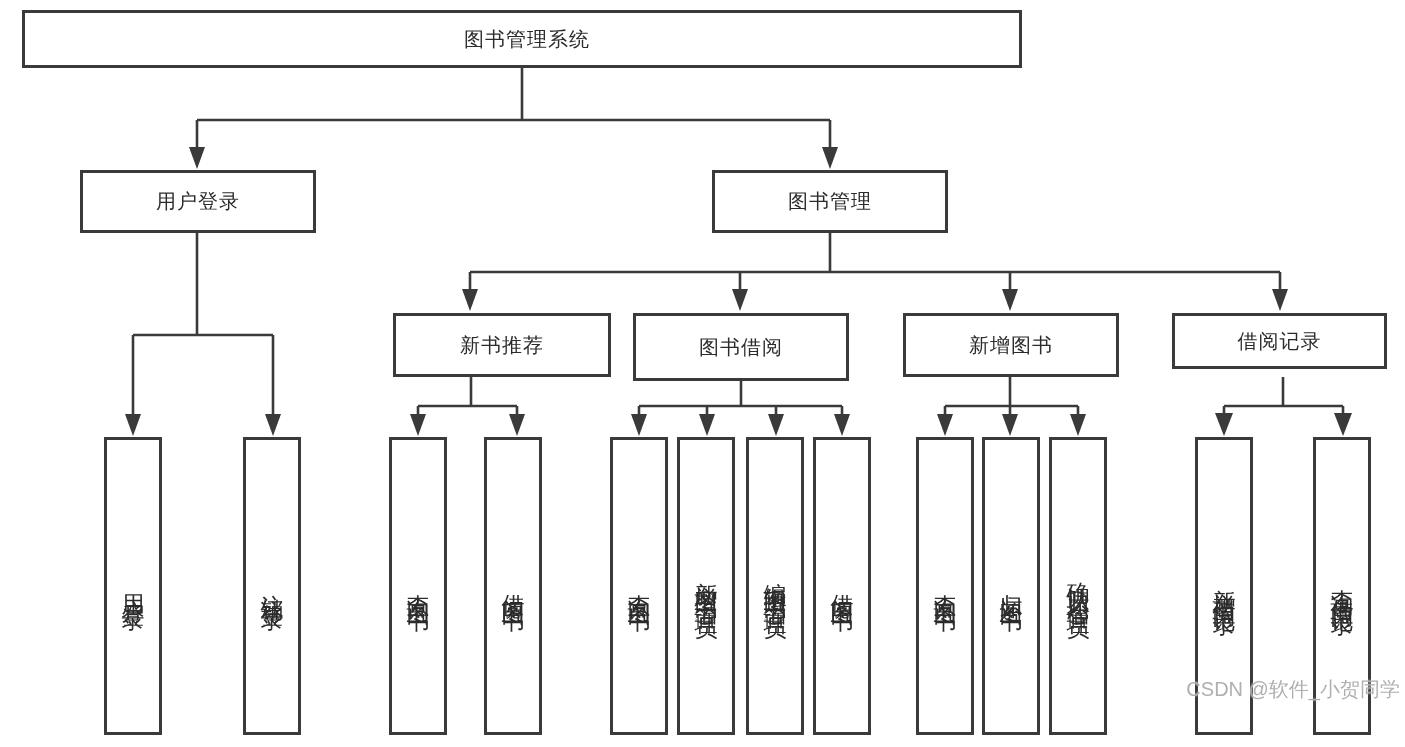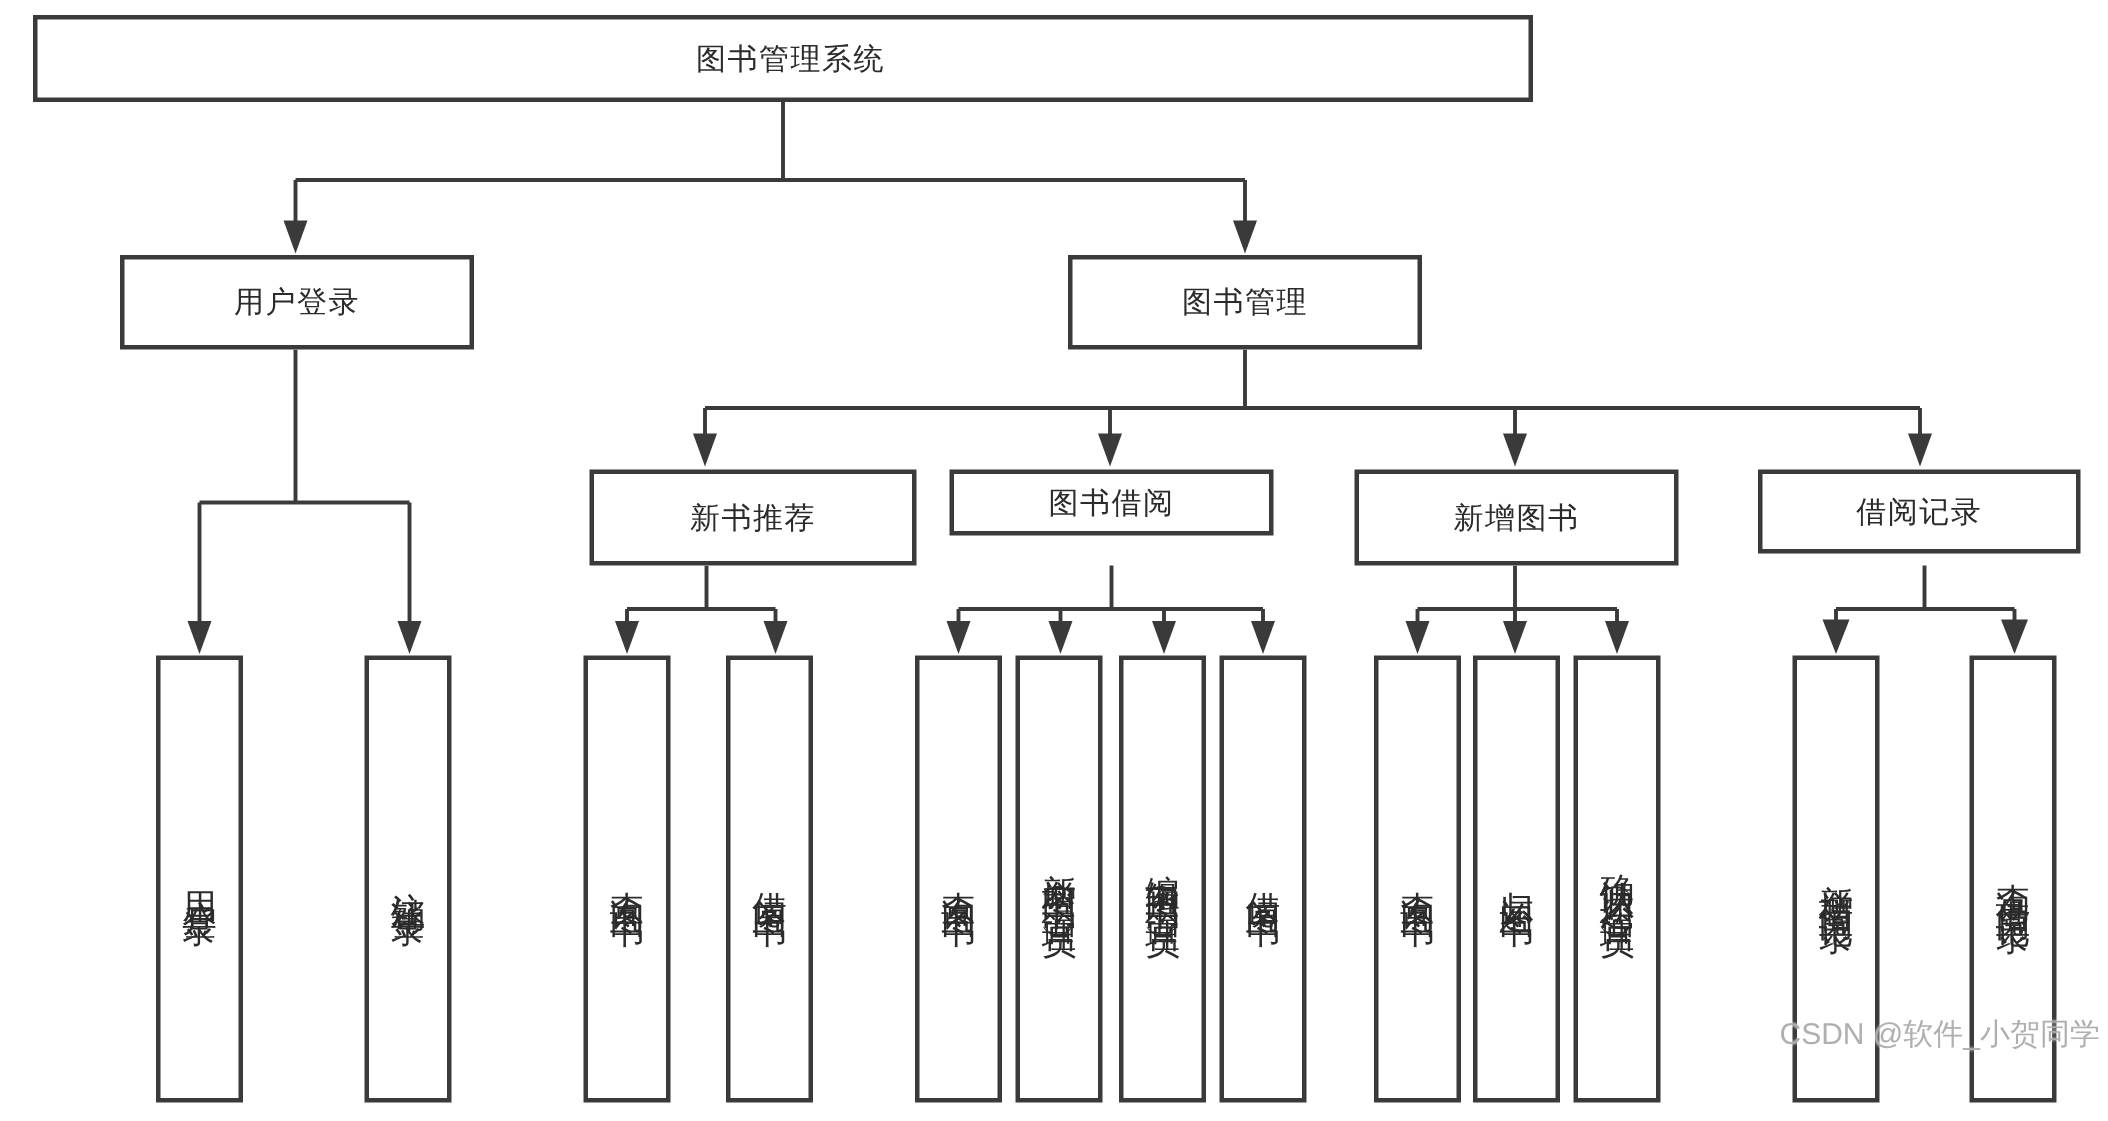--- a/index.html
+++ b/index.html
@@ -27,21 +27,21 @@
     font-size:23px;
     letter-spacing:5px;
     line-height:1;
     display:block;
   }
   
   .n-root{left:22px;top:10px;width:1000px;height:58px;padding-left:10px;}
   .n-userlogin{left:80px;top:170px;width:236px;height:63px;}
   .n-bookmgmt{left:712px;top:170px;width:236px;height:63px;}
   .n-newbook{left:369px;top:313px;width:218px;height:64px;margin-left:24px;}
-  .n-bookborrow{left:633px;top:313px;width:216px;height:44px;}
+  .n-bookborrow{left:633px;top:313px;width:216px;height:68px;}
   .n-currentborrow{left:903px;top:313px;width:216px;height:64px;}
   .n-borrowrecords{left:1172px;top:313px;width:215px;height:56px;}
   
   .v-0a{left:104px;} .v-0b{left:243px;}
   .v-1a{left:389px;} .v-1b{left:484px;}
   .v-2a{left:610px;} .v-2b{left:677px;} .v-2c{left:746px;} .v-2d{left:813px;}
   .v-3a{left:916px;} .v-3b{left:982px;} .v-3c{left:1049px;}
   .v-4a{left:1195px;} .v-4b{left:1313px;}
   .watermark{
     position:absolute;

